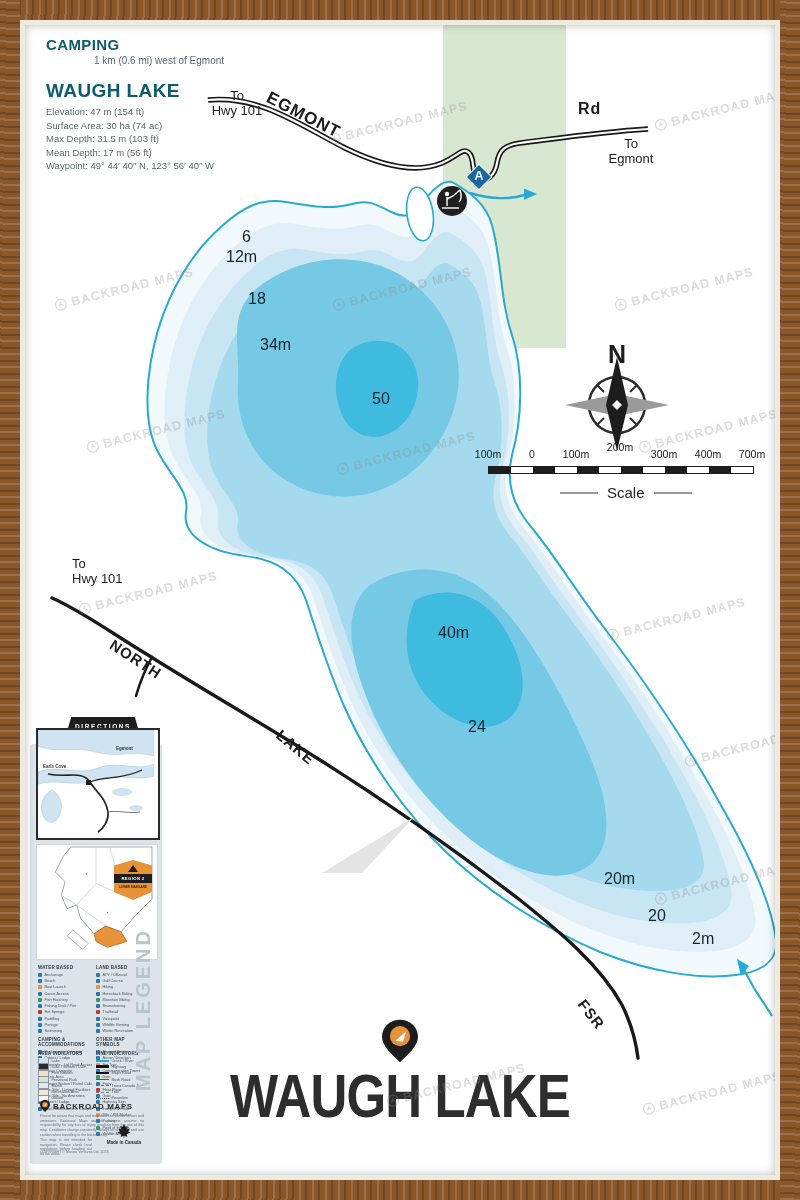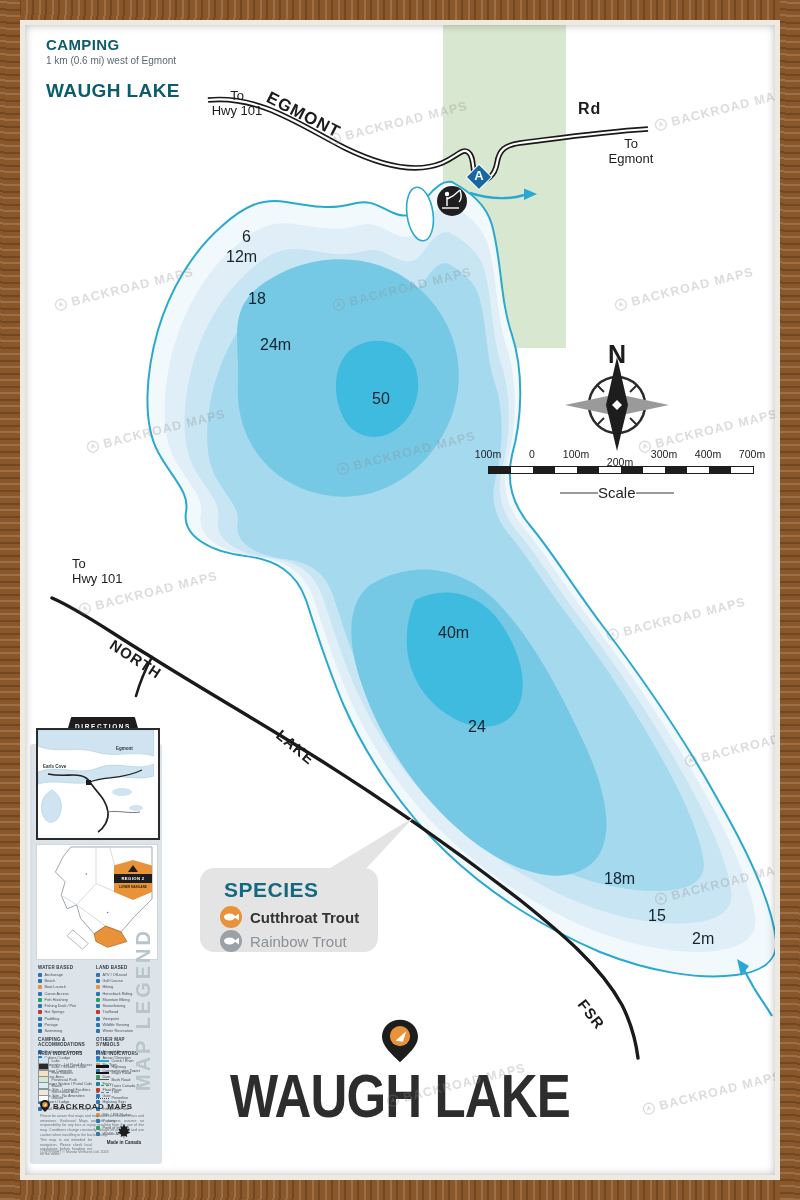--- a/index.html
+++ b/index.html
@@ -12,34 +12,34 @@
   .wood.v{background-image:repeating-linear-gradient(2deg,rgba(255,255,255,.14) 0 2px,transparent 2px 6px,rgba(0,0,0,.18) 6px 8px,transparent 8px 13px);}
   .wood.top{left:0;top:0;width:800px;height:20px;}
   .wood.bottom{left:0;top:1180px;width:800px;height:20px;}
   .wood.left{left:0;top:0;width:20px;height:1200px;}
   .wood.right{left:780px;top:0;width:20px;height:1200px;}
   .mat{position:absolute;left:20px;top:20px;right:20px;bottom:20px;border:5px solid #efeae0;
        box-shadow:inset 0 0 8px rgba(0,0,0,.28);z-index:55;pointer-events:none;}
   
   .h-teal{color:#0d5c6e;font-weight:bold;}
   .info-title{font-size:15px;letter-spacing:.4px;}
-  .info-body{font-size:10px;color:#5b6770;}
+  .info-body{font-size:10px;color:#5b6770;margin-left:48px;}
   .lake-title{font-size:19px;letter-spacing:.4px;}
   .stat{font-size:9.5px;color:#5b6770;line-height:13.5px;white-space:nowrap;}
   .roadlbl{color:#1c1c1c;font-size:13px;line-height:15px;text-align:center;}
   .roadname{color:#1c1c1c;font-weight:600;letter-spacing:1px;}
   .depth{position:absolute;font-size:16px;color:#16242e;z-index:12;}
   
   .wm{position:absolute;display:flex;align-items:center;gap:4px;transform:rotate(-14deg);
       color:#8d8d8d;opacity:.30;font-weight:bold;font-size:12.5px;letter-spacing:1px;z-index:40;white-space:nowrap;}
   
   .scale-lbl{position:absolute;width:44px;text-align:center;font-size:10.5px;color:#222;}
   .scale-bar{position:absolute;display:flex;border:1px solid #1d1d1d;height:6px;z-index:12;}
   .scale-seg{width:22px;height:6px;}
-  .scale-cap{position:absolute;display:flex;align-items:center;font-size:15px;color:#222;z-index:12;}
+  .scale-cap{position:absolute;display:flex;align-items:center;gap:9px;font-size:15px;color:#222;z-index:12;}
   .scale-cap i{display:block;width:38px;height:0;border-top:2px solid #9a9a9a;}
   
   .bubble{position:absolute;left:200px;top:868px;width:178px;height:84px;background:#e4e4e4;border-radius:14px;z-index:20;}
   .sp-title{position:absolute;left:24px;top:10px;font-size:21px;font-weight:bold;color:#136a80;letter-spacing:.5px;}
   .sp-row{position:absolute;left:20px;display:flex;align-items:center;gap:8px;}
   .sp-dot{width:22px;height:22px;border-radius:50%;display:flex;align-items:center;justify-content:center;}
   .sp-name{font-size:15px;}
   
   .panel{position:absolute;left:30px;top:744px;width:132px;height:420px;background:#dde4e9;border-radius:3px;z-index:18;}
   .dir-tab{position:absolute;left:66px;top:717px;width:74px;height:18px;background:#1d1d1d;color:#fff;
@@ -149,20 +149,27 @@
       <polygon fill="#9a9a9a" points="-52,0 0,-11 52,0 0,11"></polygon>
       <polygon fill="#1d1d1d" points="0,-48 11,0 0,46 -11,0"></polygon>
       <polygon fill="#ffffff" points="0,-5 5,0 0,5 -5,0"></polygon>
     </g>
   </svg>
 
   <div class="abs" style="left:46px;top:36px;z-index:20;">
     <div class="h-teal info-title">CAMPING</div>
     <div class="info-body" style="margin-top:2px">1 km (0.6 mi) west of Egmont</div>
     <div class="h-teal lake-title" style="margin-top:14px">WAUGH LAKE</div>
+    <div style="margin-top:3px">
+      <div class="stat">Elevation: 47 m (154 ft)</div>
+      <div class="stat">Surface Area: 30 ha (74 ac)</div>
+      <div class="stat">Max Depth: 31.5 m (103 ft)</div>
+      <div class="stat">Mean Depth: 17 m (56 ft)</div>
+      <div class="stat">Waypoint: 49° 44′ 40″ N, 123° 56′ 40″ W</div>
+    </div>
   </div>
 
   <div class="abs roadlbl" style="left:202px;top:88px;width:70px;z-index:20;">
     <span>To</span><br><span>Hwy 101</span>
   </div>
   <div class="abs roadname" style="left:272px;top:88px;font-size:17px;transform:rotate(27deg);transform-origin:left top;z-index:20;">EGMONT</div>
   <div class="abs roadname" style="left:578px;top:100px;font-size:16px;z-index:20;">Rd</div>
   <div class="abs roadlbl" style="left:596px;top:136px;width:70px;z-index:20;">
     <span>To</span><br><span>Egmont</span>
   </div>
@@ -194,41 +201,20 @@
     </div>
   <div class="scale-cap" style="left:560px;top:484px;">
     <i></i>
     <span>Scale</span>
     <i></i>
   </div>
 
   <svg class="abs" style="left:308px;top:812px;z-index:19" width="118" height="62" viewBox="0 0 118 62">
     <path d="M14 61 L106 5 L54 61 Z" fill="#e4e4e4"></path>
   </svg>
-  <div class="bubble">
-    <div class="sp-title">SPECIES</div>
-    <div class="sp-row" style="top:38px">
-      <span class="sp-dot" id="spdot0" style="background: rgb(232, 146, 58);">
-        <svg width="16" height="10" viewBox="0 0 16 10">
-            <ellipse cx="6.5" cy="5" rx="5.5" ry="3.4" fill="#fff"></ellipse>
-            <polygon points="11,5 16,1.5 16,8.5" fill="#fff"></polygon>
-          </svg>
-      </span>
-      <span class="sp-name" id="spname0" style="font-weight: bold; color: rgb(51, 51, 51);">Cutthroat Trout</span>
-    </div>
-    <div class="sp-row" style="top:62px">
-      <span class="sp-dot" id="spdot1" style="background: rgb(154, 161, 167);">
-        <svg width="16" height="10" viewBox="0 0 16 10">
-            <ellipse cx="6.5" cy="5" rx="5.5" ry="3.4" fill="#fff"></ellipse>
-            <polygon points="11,5 16,1.5 16,8.5" fill="#fff"></polygon>
-          </svg>
-      </span>
-      <span class="sp-name" id="spname1" style="color: rgb(138, 144, 150);">Rainbow Trout</span>
-    </div>
-  </div>
 
   <div class="dir-tab">DIRECTIONS</div>
   <div class="panel"></div>
 
   <div class="inset1">
     <svg width="116" height="104" viewBox="0 0 116 104">
       <rect width="116" height="104" fill="#ffffff"></rect>
       <path d="M0 0 H116 V26 C96 20,78 28,58 22 C38 16,18 24,0 16 Z" fill="#cfe4f0" stroke="#9cc4da" stroke-width=".5"></path>
       <path d="M0 42 C20 34,40 46,60 38 C80 30,98 42,116 34 L116 46 C98 52,80 42,60 50 C40 58,20 48,0 54 Z" fill="#cfe4f0" stroke="#9cc4da" stroke-width=".5"></path>
       <path d="M14 60 C24 66,26 78,20 88 C14 96,6 92,4 82 C2 72,6 64,14 60 Z" fill="#cfe4f0" stroke="#9cc4da" stroke-width=".5"></path>
@@ -544,26 +530,26 @@
   <div></div>
 
   <div class="wood top"></div>
   <div class="wood bottom"></div>
   <div class="wood v left"></div>
   <div class="wood v right"></div>
   <div class="mat"></div>
 <span class="depth" style="left: 242px; top: 228px;">6</span>
     <span class="depth" style="left: 226px; top: 248px;">12m</span>
     <span class="depth" style="left: 248px; top: 290px;">18</span>
-    <span class="depth" style="left: 260px; top: 336px;">24m</span>
+    <span class="depth" style="left: 260px; top: 336px;">34m</span>
     <span class="depth" style="left: 372px; top: 390px;">50</span>
     <span class="depth" style="left: 438px; top: 624px;">40m</span>
     <span class="depth" style="left: 468px; top: 718px;">24</span>
-    <span class="depth" style="left: 604px; top: 870px;">18m</span>
-    <span class="depth" style="left: 648px; top: 907px;">15</span>
+    <span class="depth" style="left: 604px; top: 870px;">20m</span>
+    <span class="depth" style="left: 648px; top: 907px;">20</span>
     <span class="depth" style="left: 692px; top: 930px;">2m</span>
     <span class="wm" style="left: 652px; top: 102px;">
       <svg width="14" height="14" viewBox="0 0 14 14">
         <circle cx="7" cy="7" r="5.4" fill="none" stroke="#8d8d8d" stroke-width="1.3"></circle>
         <polygon points="7,3.8 9.6,9 7,7.6 4.4,9" fill="#8d8d8d"></polygon>
       </svg>
       <span>BACKROAD MAPS</span>
     </span>
     <span class="wm" style="left: 326px; top: 116px;">
       <svg width="14" height="14" viewBox="0 0 14 14">
@@ -652,17 +638,17 @@
     <span class="wm" style="left: 640px; top: 1086px;">
       <svg width="14" height="14" viewBox="0 0 14 14">
         <circle cx="7" cy="7" r="5.4" fill="none" stroke="#8d8d8d" stroke-width="1.3"></circle>
         <polygon points="7,3.8 9.6,9 7,7.6 4.4,9" fill="#8d8d8d"></polygon>
       </svg>
       <span>BACKROAD MAPS</span>
     </span>
     <span class="scale-lbl" style="left: 466px; top: 448px; z-index: 12;">100m</span>
     <span class="scale-lbl" style="left: 510px; top: 448px; z-index: 12;">0</span>
     <span class="scale-lbl" style="left: 554px; top: 448px; z-index: 12;">100m</span>
-    <span class="scale-lbl" style="left: 598px; top: 456px; z-index: 12;">200m</span>
+    <span class="scale-lbl" style="left: 598px; top: 441px; z-index: 12;">200m</span>
     <span class="scale-lbl" style="left: 642px; top: 448px; z-index: 12;">300m</span>
     <span class="scale-lbl" style="left: 686px; top: 448px; z-index: 12;">400m</span>
     <span class="scale-lbl" style="left: 730px; top: 448px; z-index: 12;">700m</span>
   </div>
 
 </body></html>

